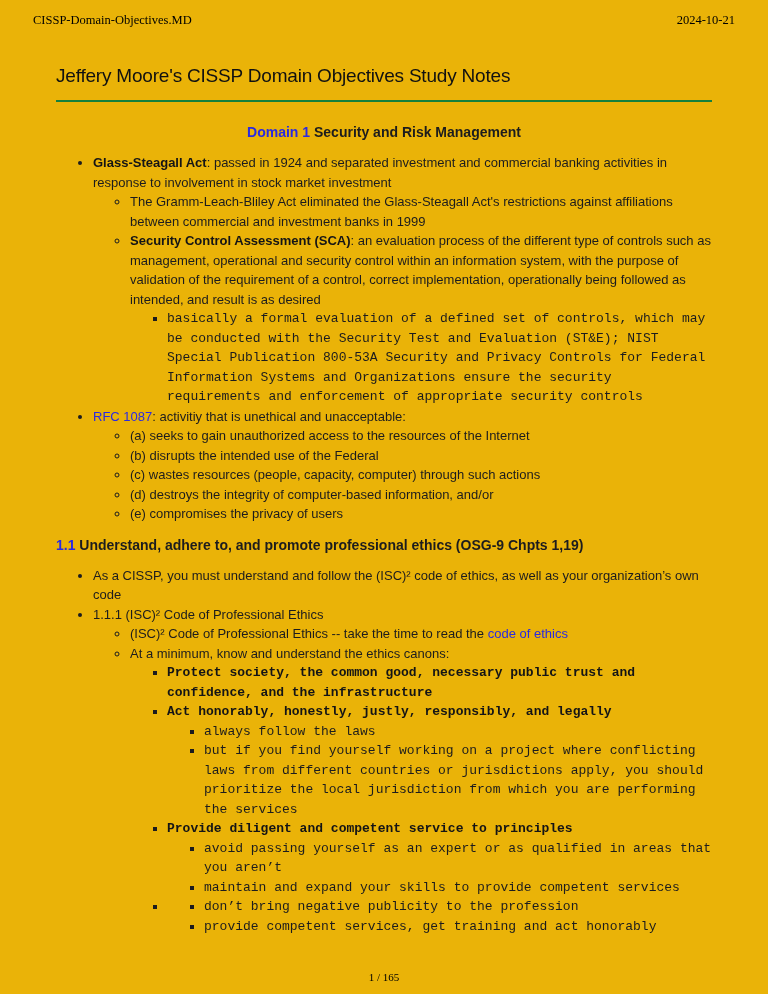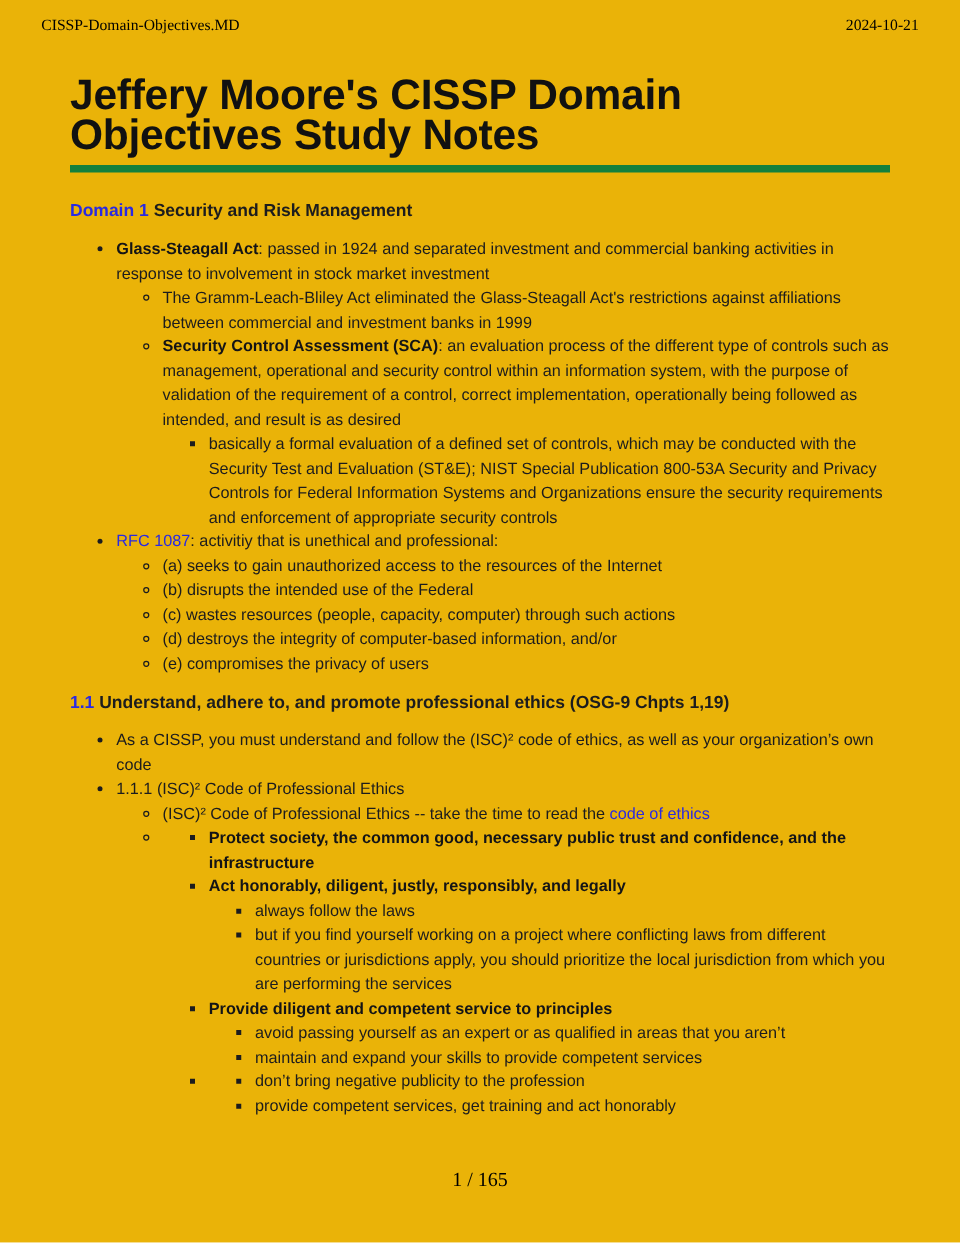--- a/index.html
+++ b/index.html
@@ -29,71 +29,72 @@
     font-size: 12.5px;
     color: #000000;
     line-height: 14px;
   }
   .content {
     padding: 0 56px;
   }
   h1.doc-title {
     margin: 60px 0 0 0;
     padding-bottom: 8px;
-    border-bottom: 6px solid #15803d;
-    font-size: 34px;
+    border-bottom: 2px solid #15803d;
+    font-size: 19px;
     line-height: 32px;
-    font-weight: 700;
+    font-weight: 400;
     letter-spacing: -0.2px;
     color: #111111;
   }
   h2.sec {
     margin: 20px 0 0 0;
     font-size: 14px;
     line-height: 21px;
     font-weight: 700;
     color: #1c1c1e;
   }
-  h2.sec-bold, h2.sec-bold span { font-weight: 700; }
+  h2.sec-bold, h2.sec-bold span { font-weight: 700; text-align: center; }
   h2.sec-ethics { margin-top: 11px; }
   a.lnk {
     color: #2a2ae2;
     text-decoration: none;
     cursor: pointer;
   }
   h2.sec-bold a.lnk { font-weight: 700; }
   ul.root {
     margin: 10px 0 0 0;
     padding-left: 37px;
     list-style-type: disc;
   }
   ul.root ul {
     margin: 0;
     padding-left: 37px;
     list-style-type: circle;
   }
   ul.root ul ul {
     list-style-type: square;
+    font-family: Liberation Mono, monospace;
   }
   ul.root ul ul ul {
     list-style-type: square;
   }
   li {
     margin: 0;
     padding: 0;
   }
   strong { font-weight: 700; color: #141416; }
   .print-footer {
     position: absolute;
-    top: 935px;
+    top: 968px;
     left: 0;
     right: 0;
     text-align: center;
     font-family: "Liberation Serif", "DejaVu Serif", serif;
-    font-size: 16px;
+    font-size: 11px;
     color: #000000;
   }
 </style>
 </head>
 <body>
 
 <div class="page">
 
   <header class="print-header">
     <span>CISSP-Domain-Objectives.MD</span>
@@ -120,21 +121,21 @@
             <strong>Security Control Assessment (SCA)</strong><span>: an evaluation process of the different type of controls such as management, operational and security control within an information system, with the purpose of validation of the requirement of a control, correct implementation, operationally being followed as intended, and result is as desired</span>
             <ul>
               <li>
                 <span>basically a formal evaluation of a defined set of controls, which may be conducted with the Security Test and Evaluation (ST&amp;E); NIST Special Publication 800-53A Security and Privacy Controls for Federal Information Systems and Organizations ensure the security requirements and enforcement of appropriate security controls</span>
               </li>
             </ul>
           </li>
         </ul>
       </li>
       <li>
-        <a class="lnk">RFC 1087</a><span>: activitiy that is unethical and professional:</span>
+        <a class="lnk">RFC 1087</a><span>: activitiy that is unethical and unacceptable:</span>
         <ul>
           <li><span>(a) seeks to gain unauthorized access to the resources of the Internet</span></li>
           <li><span>(b) disrupts the intended use of the Federal</span></li>
           <li><span>(c) wastes resources (people, capacity, computer) through such actions</span></li>
           <li><span>(d) destroys the integrity of computer-based information, and/or</span></li>
           <li><span>(e) compromises the privacy of users</span></li>
         </ul>
       </li>
     </ul>
 
@@ -148,26 +149,27 @@
         <span>As a CISSP, you must understand and follow the (ISC)² code of ethics, as well as your organization’s own code</span>
       </li>
       <li>
         <span>1.1.1 (ISC)² Code of Professional Ethics</span>
         <ul>
           <li>
             <span>(ISC)² Code of Professional Ethics -- take the time to read the</span>
             <a class="lnk">code of ethics</a>
           </li>
           <li>
+            <span>At a minimum, know and understand the ethics canons:</span>
             <ul>
               <li>
                 <strong>Protect society, the common good, necessary public trust and confidence, and the infrastructure</strong>
               </li>
               <li>
-                <strong>Act honorably, diligent, justly, responsibly, and legally</strong>
+                <strong>Act honorably, honestly, justly, responsibly, and legally</strong>
                 <ul>
                   <li><span>always follow the laws</span></li>
                   <li><span>but if you find yourself working on a project where conflicting laws from different countries or jurisdictions apply, you should prioritize the local jurisdiction from which you are performing the services</span></li>
                 </ul>
               </li>
               <li>
                 <strong>Provide diligent and competent service to principles</strong>
                 <ul>
                   <li><span>avoid passing yourself as an expert or as qualified in areas that you aren’t</span></li>
                   <li><span>maintain and expand your skills to provide competent services</span></li>

